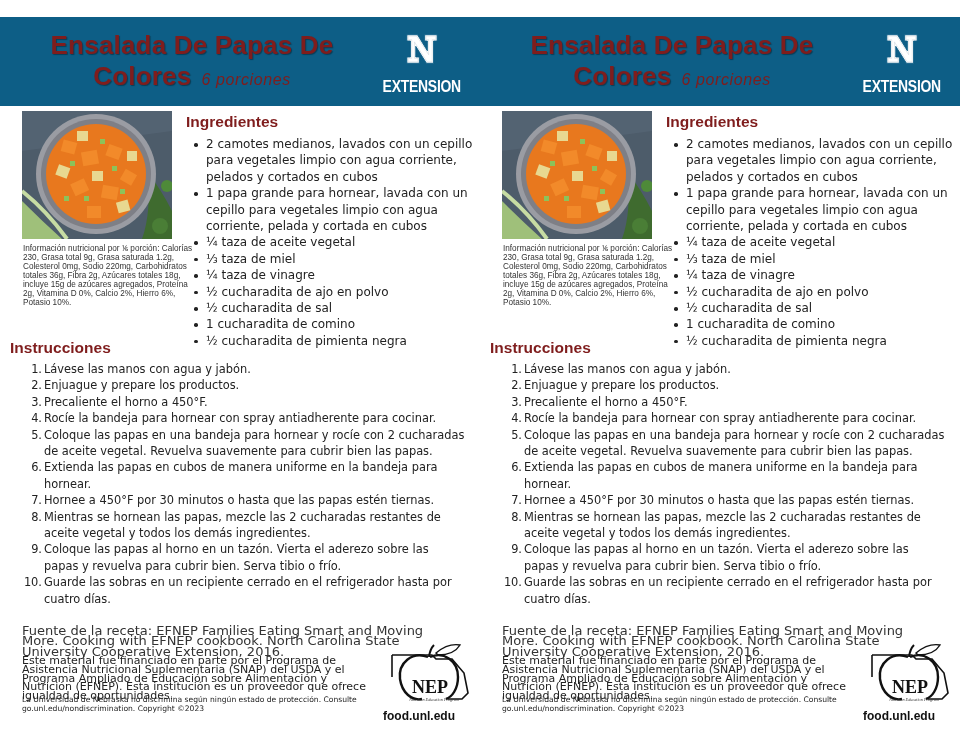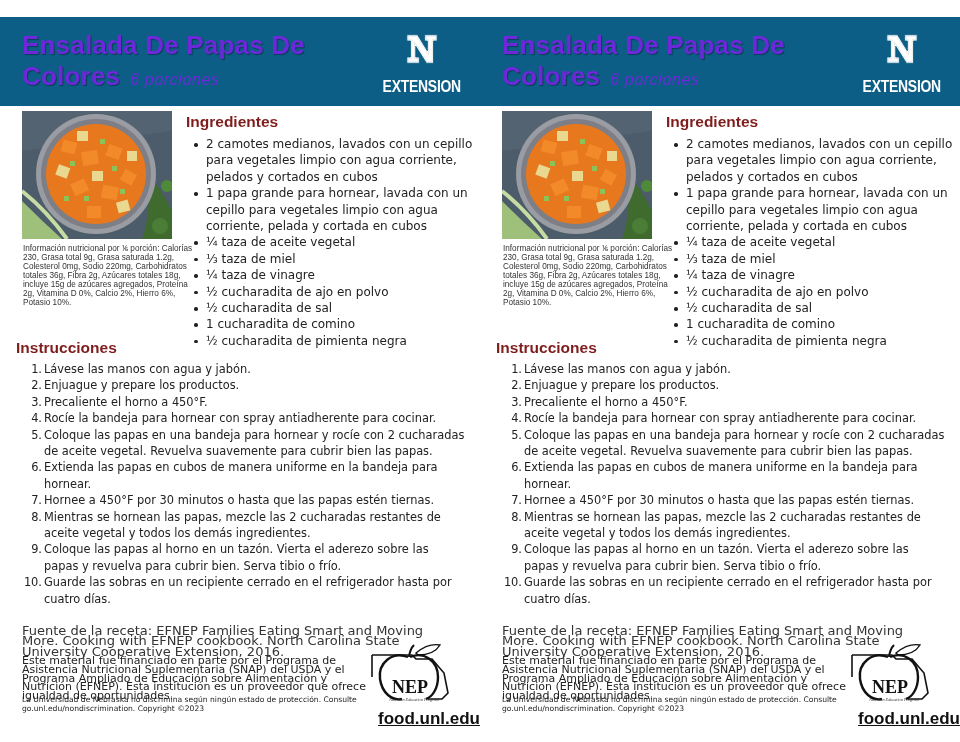--- a/index.html
+++ b/index.html
@@ -11,23 +11,24 @@
       background: #0d5e86;
     }
     .page {
       position: absolute; top: 0; width: 480px; height: 742px;
     }
     .page.left { left: 0; }
     .page.right { left: 480px; }
 
     .title {
       position: absolute; left: 22px; top: 30px; width: 340px;
-      color: #6d28d9; font-family: "Liberation Sans", sans-serif; font-weight: 900;
+      color: #7f1d1d; font-family: "Liberation Sans", sans-serif; font-weight: 900;
       font-size: 26px; line-height: 31px; letter-spacing: 0.2px;
       text-shadow: 1px 1px 1px rgba(0,0,0,0.35);
+      text-align: center;
     }
     .title .servings {
       font-family: "Liberation Sans", sans-serif; font-weight: normal; font-style: italic;
       font-size: 16px; letter-spacing: 0.6px; margin-left: 10px; text-shadow: none;
     }
 
     .ext-logo {
       position: absolute; left: 383px; top: 33px; width: 78px; height: 64px;
       display: flex; flex-direction: column; align-items: center; gap: 8px;
     }
@@ -49,21 +50,21 @@
       position: absolute; left: 23px; top: 244px; width: 170px;
       font-size: 8.2px; line-height: 9px; color: #333333;
       font-family: Liberation Sans, sans-serif;
     }
 
     .h-ingredients, .h-instructions {
       position: absolute; color: #7f1d1d; font-family: "Liberation Sans", sans-serif;
       font-weight: bold; font-size: 15.5px;
     }
     .h-ingredients { left: 186px; top: 113px; }
-    .h-instructions { left: 16px; top: 339px; }
+    .h-instructions { left: 10px; top: 339px; }
 
     .ingredients {
       position: absolute; left: 193px; top: 136px; width: 280px; list-style: none;
       font-size: 12px; line-height: 16.4px; color: #222222;
     }
     .ingredients li { position: relative; padding-left: 13px; }
     .ingredients li::before {
       content: ""; position: absolute; left: 1px; top: 7px; width: 3.5px; height: 3.5px;
       border-radius: 50%; background: #222222;
     }
@@ -82,27 +83,26 @@
     .funding {
       position: absolute; left: 22px; top: 657px; width: 345px;
       font-size: 11px; line-height: 8.8px; color: #222222;
     }
     .nondisc {
       position: absolute; left: 22px; top: 696px; width: 345px;
       font-size: 7.6px; line-height: 8.8px; color: #222222;
     }
 
     .nep-logo {
-      position: absolute; left: 368px; top: 643px; width: 84px; height: 60px;
+      position: absolute; left: 388px; top: 643px; width: 84px; height: 60px;
     }
     .food-url {
       position: absolute; left: 378px; top: 709px; width: 82px; text-align: center;
-      font-family: "Liberation Sans", sans-serif; font-weight: bold; font-size: 17px;
+      font-family: "Liberation Sans", sans-serif; font-weight: bold; font-size: 12px;
       color: #111111;
-      text-decoration: underline;
     }
   </style>
 </head>
 <body>
 
 <div class="header-band"></div>
 
 <div class="page left">
   <div class="title">
     <span>Ensalada De Papas De</span><br>

